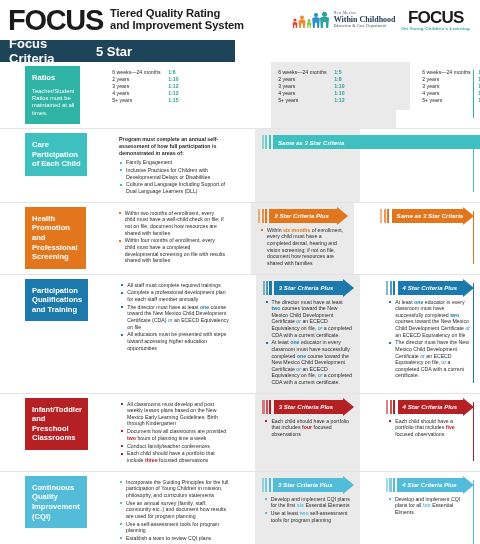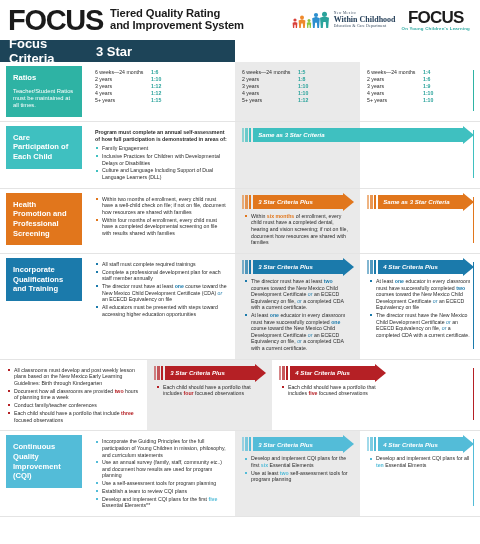--- a/index.html
+++ b/index.html
@@ -45,21 +45,21 @@
     display:flex;align-items:center;box-sizing:border-box;
   }
   .th-criteria{width:88px;background:#1d4458;padding-left:9px;}
   .th-3{width:147px;background:#1d4458;padding-left:8px;}
   .th-4{width:125px;background:#2e5163;padding-left:8px;}
   .th-5{width:120px;background:#1d4458;padding-left:8px;}
 
   
   .tbody{position:relative;width:480px;}
   .row{display:flex;width:480px;position:relative;box-sizing:border-box;}
-  .cell{box-sizing:border-box;position:relative;}
+  .cell{box-sizing:border-box;position:relative;margin-left:19px;}
   .c-crit{width:88px;padding:0;}
   .c-3{width:147px;background:#ffffff;}
   .c-4{width:125px;background:#eaeaea;}
   .c-5{width:120px;background:#ffffff;}
 
   .crit-box{
     margin:4px 6px 4px 6px;
     min-height:28px;
     color:#ffffff;
     padding:7px 6px 7px 7px;
@@ -164,21 +164,21 @@
       </div>
       <div class="focus-badge">
         <span class="fb1">FOCUS</span>
         <span class="fb2">On Young Children's Learning</span>
       </div>
     </div>
   </div>
 
   <div class="thead">
     <div class="th th-criteria">Focus Criteria</div>
-    <div class="th th-3">3 Star</div>
+    <div class="th th-3">5 Star</div>
   </div>
 
   <div class="tbody" id="tbody">
       <div class="row">
         <div class="cell c-crit" style="min-height: 58.8125px;">
           <div class="crit-box" style="background:#2eb3a4">
             <div class="crit-title">Ratios</div>
             <div class="crit-sub">Teacher/Student Ratios must be maintained at all times.</div>
           </div>
         </div>
@@ -331,21 +331,21 @@
             </div>
           </div>
           <div class="body-text c5pad"></div>
         </div>
         <div class="edge" style="background:#e1761c;top:8px;bottom:10px;"></div>
       </div>
       <div class="divider"></div>
       <div class="row">
         <div class="cell c-crit" style="min-height: 104.906px;">
           <div class="crit-box" style="background:#1b7aab">
-            <div class="crit-title">Incorporate Qualifications and Training</div>
+            <div class="crit-title">Participation Qualifications and Training</div>
           </div>
         </div>
         <div class="cell c-3" style="min-height: 104.906px;">
           <div class="body-text ">
             <ul class="b">
               <li><span style="position:absolute;left:1px;top:2.2px;width:2px;height:2px;background:#1b7aab"></span>All staff must complete required trainings</li>
               <li><span style="position:absolute;left:1px;top:2.2px;width:2px;height:2px;background:#1b7aab"></span>Complete a professional development plan for each  staff member annually</li>
               <li><span style="position:absolute;left:1px;top:2.2px;width:2px;height:2px;background:#1b7aab"></span>The director must have at least <b style="color:#1b7aab">one</b> course toward the New Mexico Child Development Certificate (CDA) <i style="color:#1b7aab">or</i> an ECECD Equivalency on file</li>
               <li><span style="position:absolute;left:1px;top:2.2px;width:2px;height:2px;background:#1b7aab"></span>All educators must be presented with steps toward accessing higher education opportunities</li>
             </ul>
@@ -394,20 +394,25 @@
             <ul class="b">
               <li><span style="position:absolute;left:1px;top:2.2px;width:2px;height:2px;background:#1b7aab"></span>At least <b style="color:#1b7aab">one</b> educator in every classroom must have successfully completed <b style="color:#1b7aab">two</b> courses toward the New Mexico Child Development Certificate <i style="color:#1b7aab">or</i> an ECECD Equivalency on file</li>
               <li><span style="position:absolute;left:1px;top:2.2px;width:2px;height:2px;background:#1b7aab"></span>The director must have the New Mexico Child Development Certificate <i style="color:#1b7aab">or</i> an ECECD Equivalency on file, <i style="color:#1b7aab">or</i> a completed CDA with a current certificate.</li>
             </ul>
           </div>
         </div>
         <div class="edge" style="background:#1b7aab;top:8px;bottom:10px;"></div>
       </div>
       <div class="divider"></div>
       <div class="row">
+        <div class="cell c-crit" style="min-height: 70.5px;">
+          <div class="crit-box" style="background:#b52025">
+            <div class="crit-title">Infant/Toddler and Preschool Classrooms</div>
+          </div>
+        </div>
         <div class="cell c-3" style="min-height: 70.5px;">
           <div class="body-text ">
             <ul class="b">
               <li><span style="position:absolute;left:1px;top:2.2px;width:2px;height:2px;background:#b52025"></span>All classrooms must develop and post weekly lesson plans based on the New Mexico Early Learning Guidelines: Birth through Kindergarten</li>
               <li><span style="position:absolute;left:1px;top:2.2px;width:2px;height:2px;background:#b52025"></span>Document how all classrooms are provided <b style="color:#b52025">two</b> hours of planning time a week</li>
               <li><span style="position:absolute;left:1px;top:2.2px;width:2px;height:2px;background:#b52025"></span>Conduct family/teacher conferences</li>
               <li><span style="position:absolute;left:1px;top:2.2px;width:2px;height:2px;background:#b52025"></span>Each child should have a portfolio that include <b style="color:#b52025">three</b> focused observations</li>
             </ul>
           </div>
         </div>

